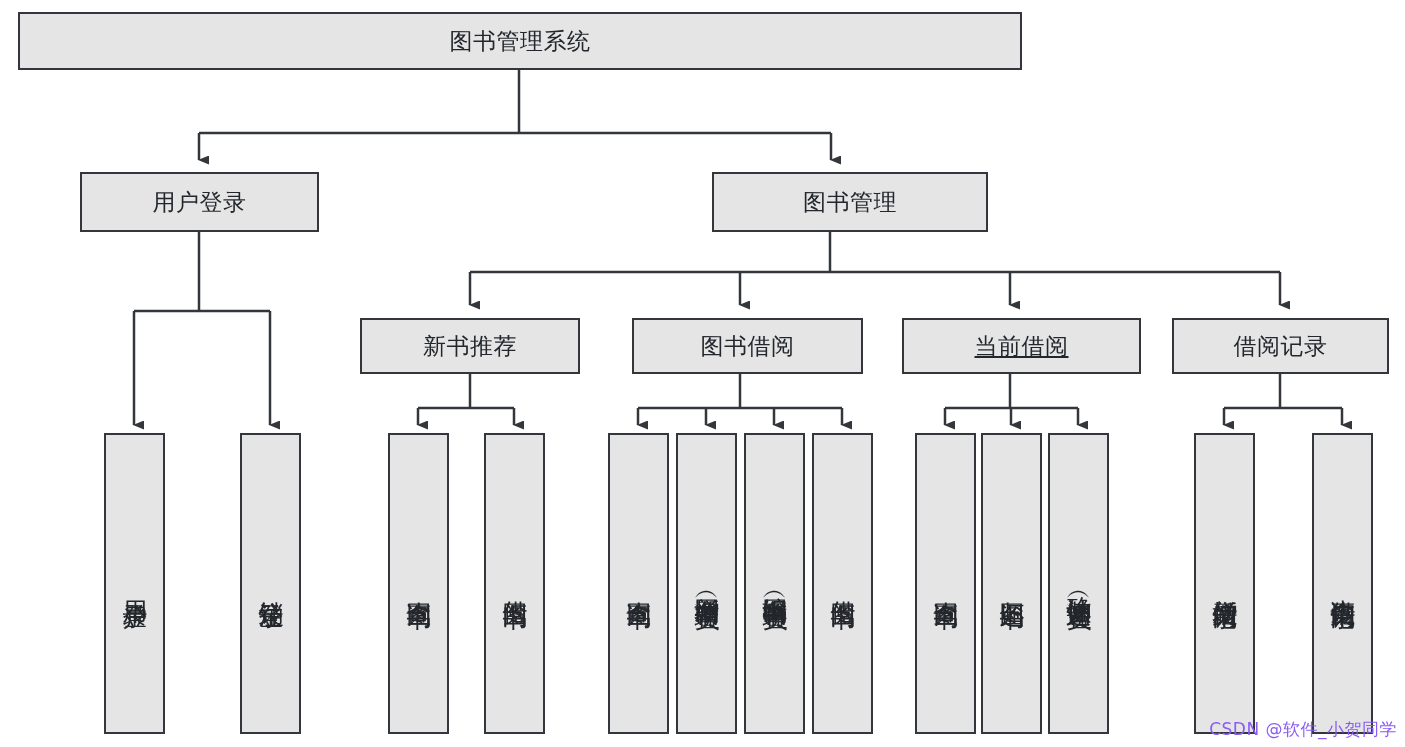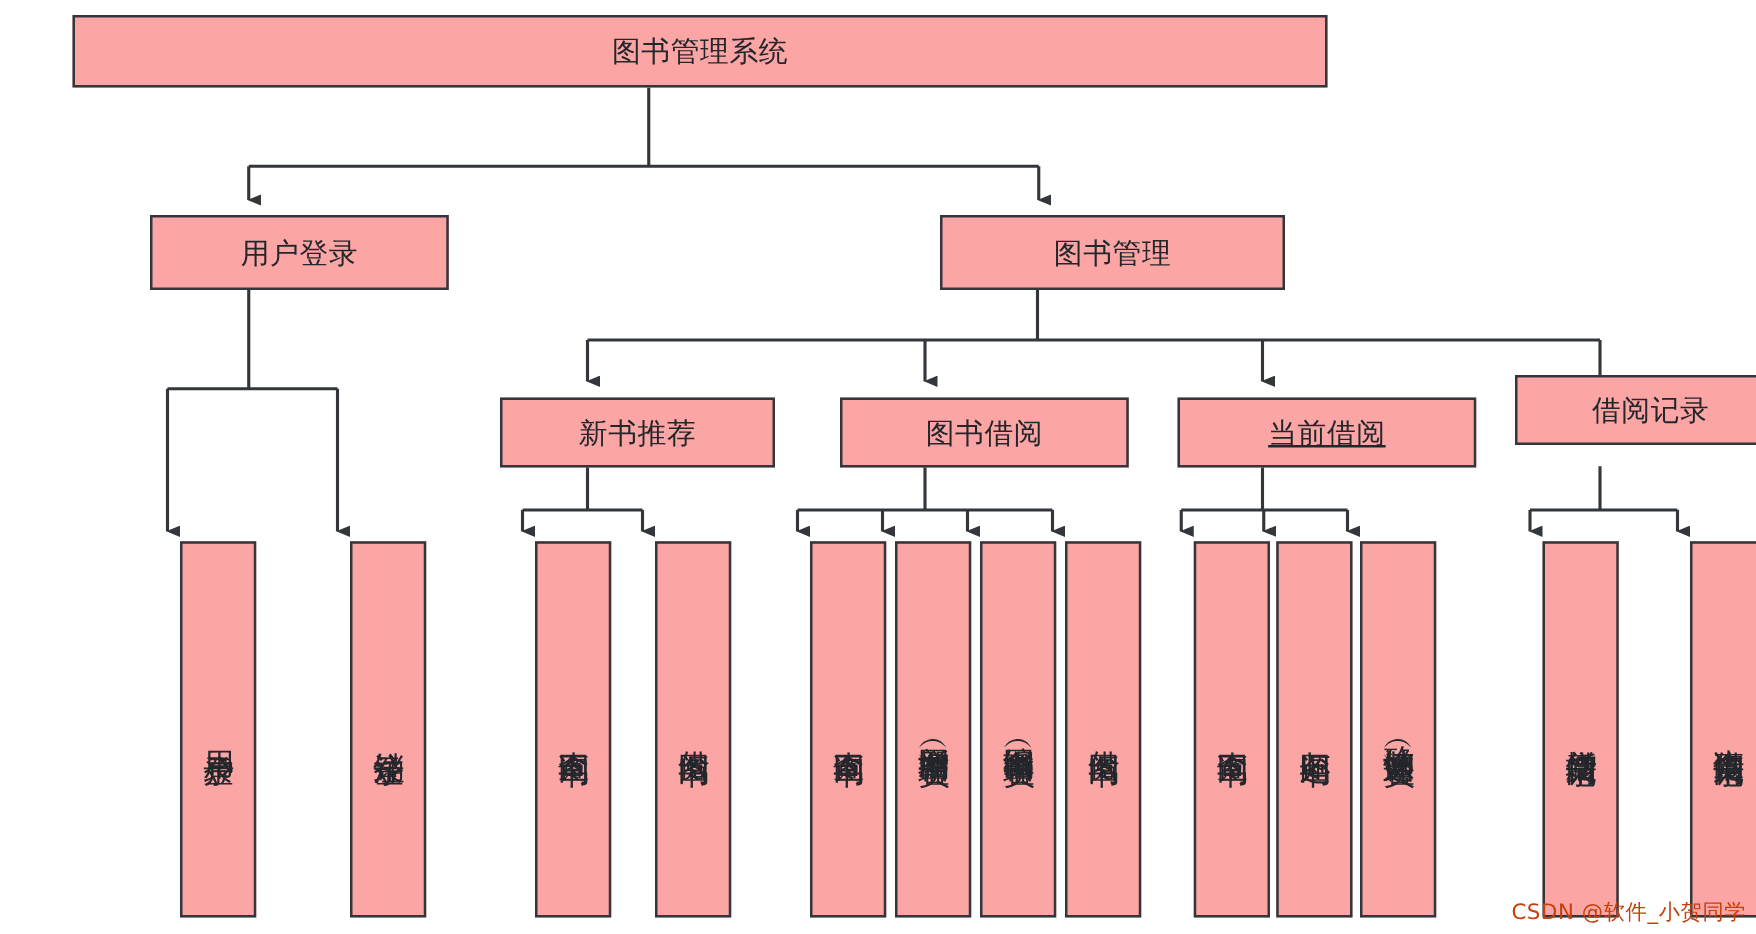--- a/index.html
+++ b/index.html
@@ -21,27 +21,26 @@
     position: absolute;
     left: 0;
     top: 0;
     width: 1405px;
     height: 747px;
   }
   .node {
     position: absolute;
     box-sizing: border-box;
     border: 2.5px solid #33363b;
-    background: #fca5a5;
+    background: #e5e5e5;
     display: flex;
     align-items: center;
     justify-content: center;
     color: #23272c;
     z-index: 2;
-    margin-left: 40px;
   }
   .node.horiz {
     font-size: 23px;
     letter-spacing: 0.5px;
   }
   .node.vert {
     padding-top: 6px;
     padding-bottom: 6px;
   }
   .vert .vtext {
@@ -51,21 +50,21 @@
     line-height: 1.12;
     letter-spacing: 1.5px;
     white-space: nowrap;
     text-align: center;
   }
   .watermark {
     position: absolute;
     right: 8px;
     bottom: 6px;
     font-size: 17px;
-    color: #c2410c;
+    color: #8b5cf6;
     letter-spacing: 0.5px;
     z-index: 5;
     white-space: nowrap;
   }
 </style>
 </head>
 <body>
 
 <div id="canvas">
 
@@ -132,21 +131,21 @@
 
   <div class="node horiz" style="left:360px; top:318px; width:220px; height:56px;text-align:center;">
     <span>新书推荐</span>
   </div>
   <div class="node horiz" style="left:632px; top:318px; width:231px; height:56px;">
     <span>图书借阅</span>
   </div>
   <div class="node horiz" style="left:902px; top:318px; width:239px; height:56px;text-decoration:underline;">
     <span>当前借阅</span>
   </div>
-  <div class="node horiz" style="left:1172px; top:300px; width:217px; height:56px;font-family:Liberation Mono, monospace;">
+  <div class="node horiz" style="left:1172px; top:318px; width:217px; height:56px;font-family:Liberation Mono, monospace;">
     <span>借阅记录</span>
   </div>
 
   <div class="node vert" style="left:104px; top:433px; width:61px; height:301px;">
     <span class="vtext">用户登录</span>
   </div>
   <div class="node vert" style="left:240px; top:433px; width:61px; height:301px;">
     <span class="vtext">注销登录</span>
   </div>
 

